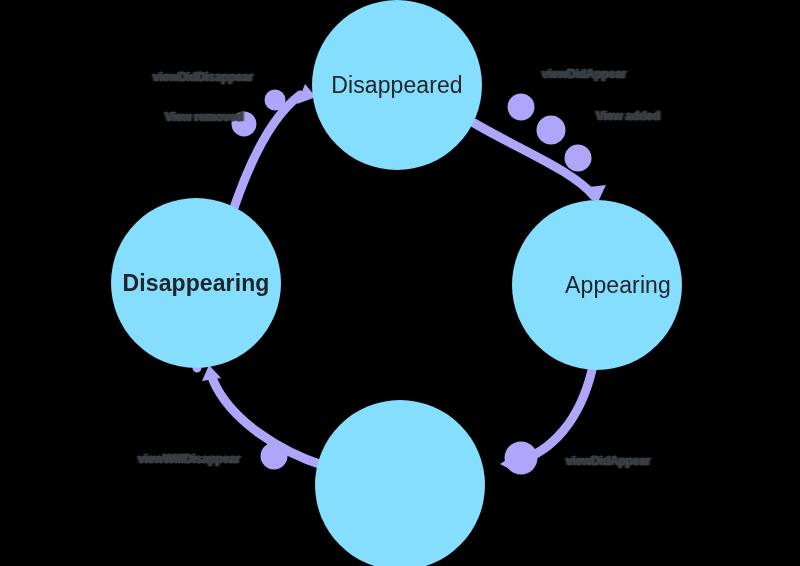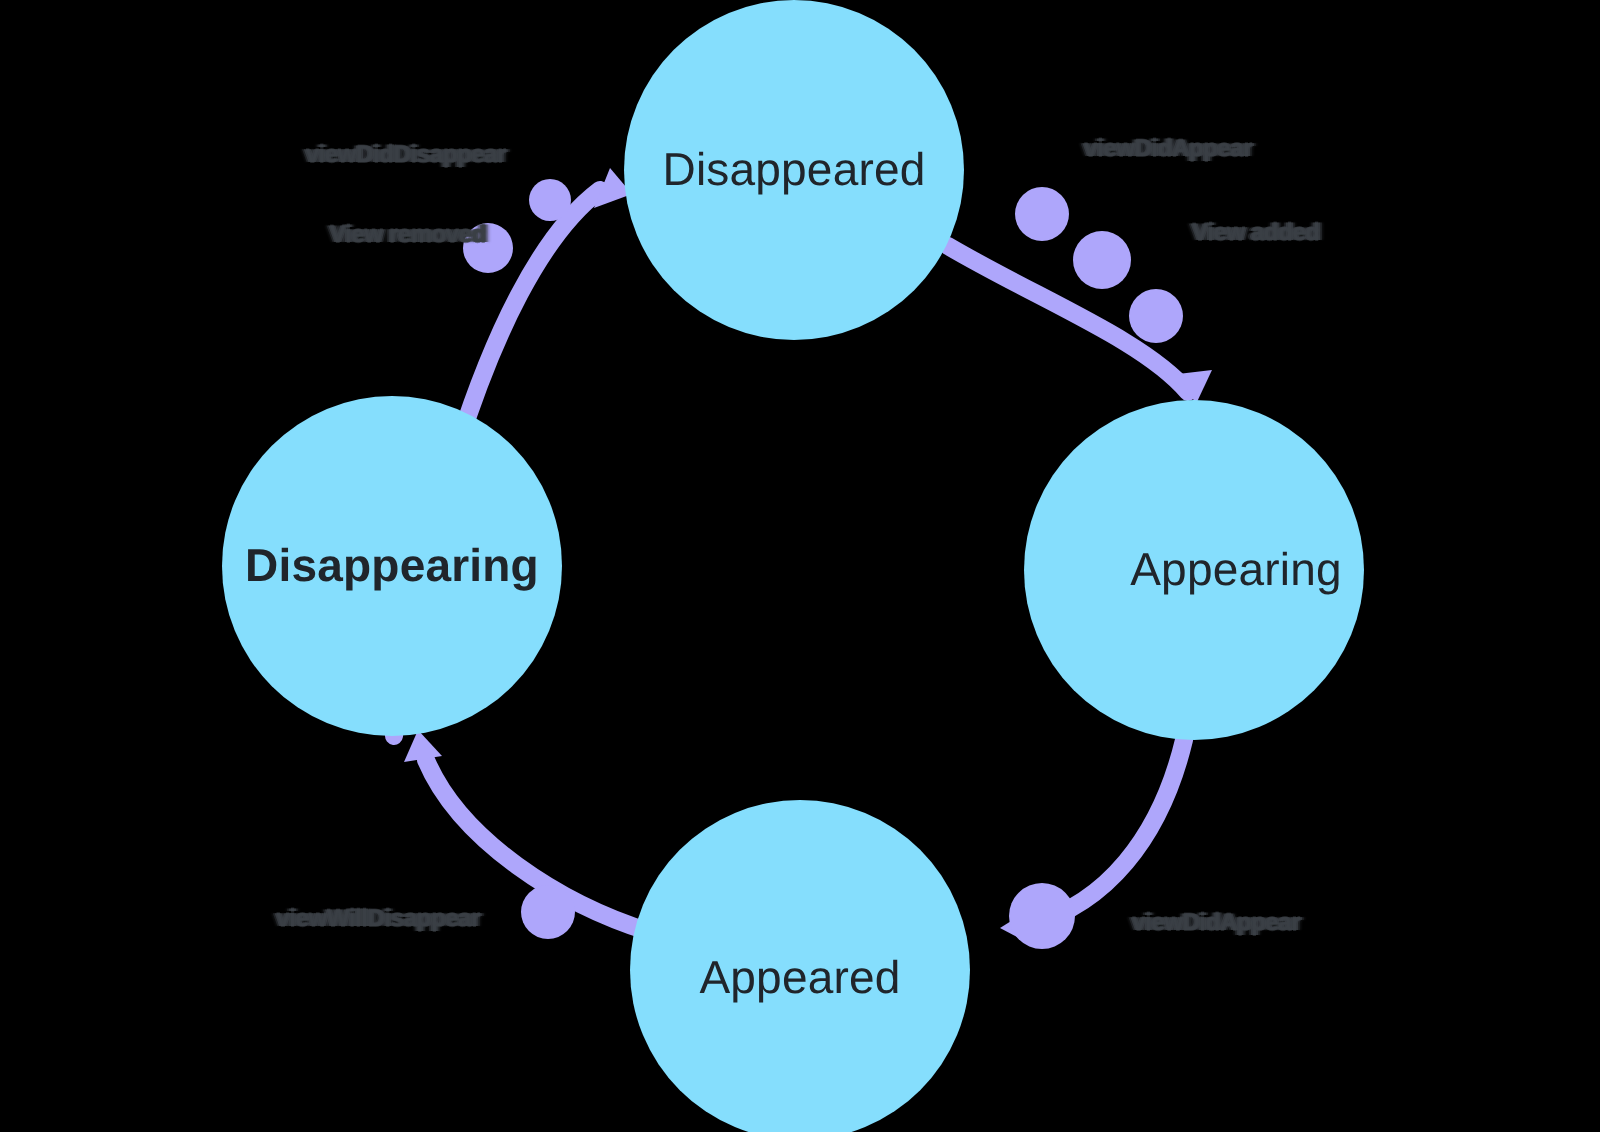--- a/index.html
+++ b/index.html
@@ -89,21 +89,20 @@
     </g>
 
     <circle cx="397" cy="85" r="85" fill="#85DEFD"></circle>
     <circle cx="597" cy="285" r="85" fill="#85DEFD"></circle>
     <circle cx="400" cy="485" r="85" fill="#85DEFD"></circle>
     <circle cx="196" cy="283" r="85" fill="#85DEFD"></circle>
   </svg>
 
   <div class="node-label" style="left:397px; top:85px;">Disappeared</div>
   <div class="node-label" style="left:597px; top:285px;margin-left:21px;">Appearing</div>
-  <div class="node-label" style="left:400px; top:489px;">Appeared</div>
   <div class="node-label" style="left:196px; top:283px;font-weight:bold;">Disappearing</div>
 
   <div class="edge-label align-right" style="left:253px; top:77px;">viewDidDisappear</div>
   <div class="edge-label align-right" style="left:243px; top:117px;">View removed</div>
 
   <div class="edge-label align-left" style="left:542px; top:74px;">viewDidAppear</div>
   <div class="edge-label align-left" style="left:596px; top:116px;">View added</div>
 
   <div class="edge-label align-right" style="left:240px; top:459px;">viewWillDisappear</div>
 

